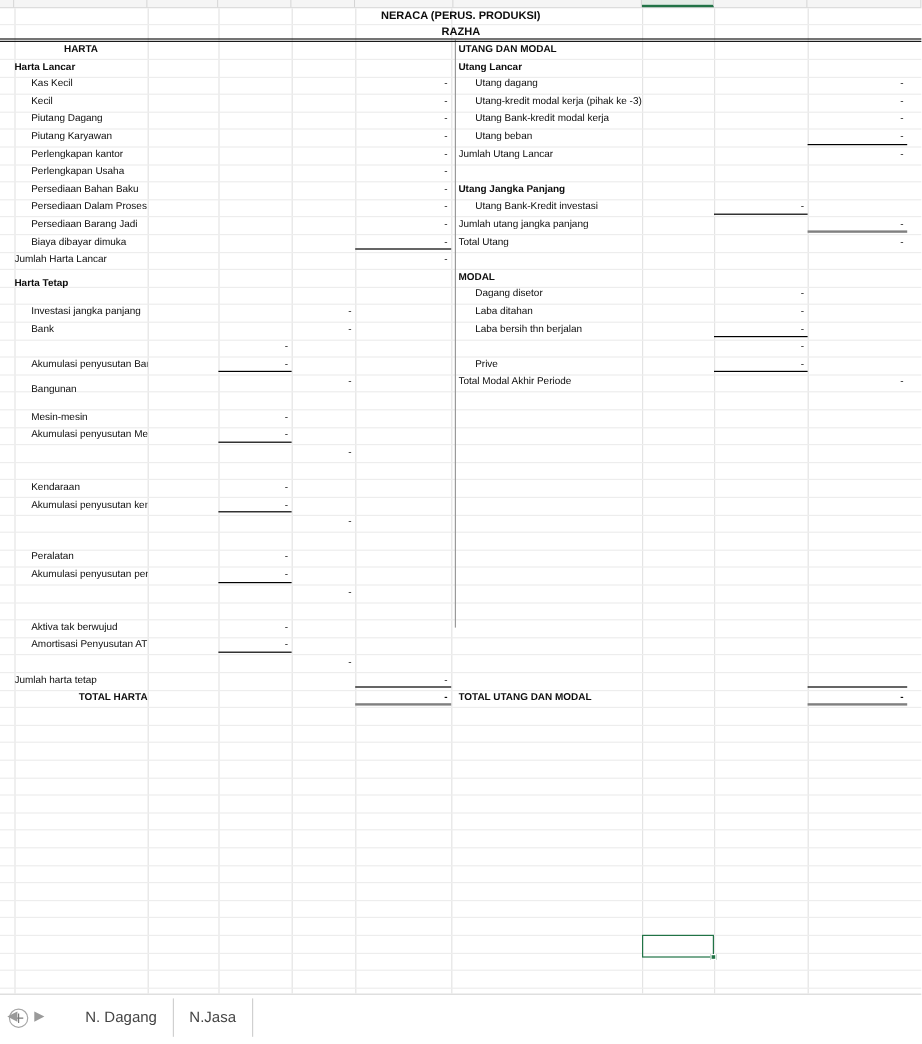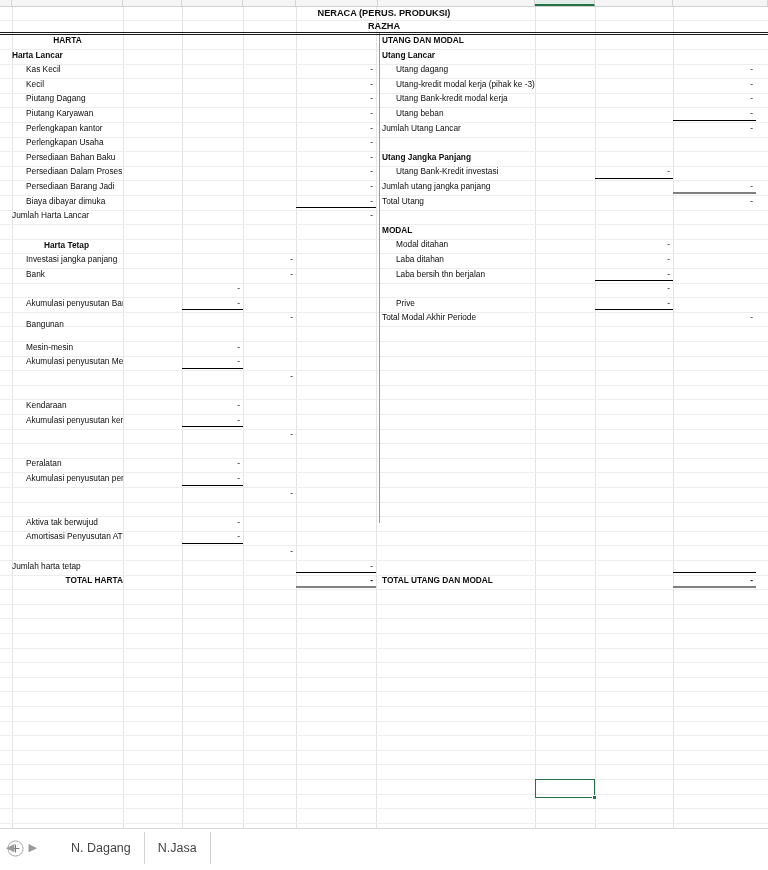--- a/index.html
+++ b/index.html
@@ -203,21 +203,21 @@
         <div class="cell" style="left:26px;top:142.8px;width:97px;">Persediaan Bahan Baku</div>
         <div class="cell r" style="left:296px;top:142.8px;width:80px;">-</div>
         <div class="cell" style="left:26px;top:157.4px;width:97px;">Persediaan Dalam Proses</div>
         <div class="cell r" style="left:296px;top:157.4px;width:80px;">-</div>
         <div class="cell" style="left:26px;top:172.0px;width:97px;">Persediaan Barang Jadi</div>
         <div class="cell r" style="left:296px;top:172.0px;width:80px;">-</div>
         <div class="cell" style="left:26px;top:186.6px;width:97px;">Biaya dibayar dimuka</div>
         <div class="cell r bb" style="left:296px;top:186.6px;width:80px;">-</div>
         <div class="cell" style="left:12px;top:201.2px;width:111px;">Jumlah Harta Lancar</div>
         <div class="cell r" style="left:296px;top:201.2px;width:80px;">-</div>
-        <div class="cell b" style="left:12px;top:231px;width:111px;padding-left:32px;">Harta Tetap</div>
+        <div class="cell b" style="left:12px;top:221px;width:111px;">Harta Tetap</div>
         <div class="cell" style="left:26px;top:245.0px;width:97px;">Investasi jangka panjang</div>
         <div class="cell r" style="left:243px;top:245.0px;width:53px;">-</div>
         <div class="cell" style="left:26px;top:259.6px;width:97px;">Bank</div>
         <div class="cell r" style="left:243px;top:259.6px;width:53px;">-</div>
         <div class="cell" style="left:26px;top:282px;width:97px;margin-top:28px;">Bangunan</div>
         <div class="cell r" style="left:182px;top:274.2px;width:61px;">-</div>
         <div class="cell" style="left:26px;top:288.8px;width:97px;">Akumulasi penyusutan Bangunan</div>
         <div class="cell r bb" style="left:182px;top:288.8px;width:61px;">-</div>
         <div class="cell r" style="left:243px;top:303.4px;width:53px;">-</div>
         <div class="cell" style="left:26px;top:332.6px;width:97px;">Mesin-mesin</div>
@@ -257,21 +257,21 @@
         <div class="cell" style="left:382px;top:113.6px;width:153px;">Jumlah Utang Lancar</div>
         <div class="cell r" style="left:673px;top:113.6px;width:83px;">-</div>
         <div class="cell b" style="left:382px;top:142.8px;width:153px;">Utang Jangka Panjang</div>
         <div class="cell" style="left:396px;top:157.4px;width:139px;">Utang Bank-Kredit investasi</div>
         <div class="cell r bb" style="left:595px;top:157.4px;width:78px;">-</div>
         <div class="cell" style="left:382px;top:172.0px;width:153px;">Jumlah utang jangka panjang</div>
         <div class="cell r bb-thick" style="left:673px;top:172.0px;width:83px;">-</div>
         <div class="cell" style="left:382px;top:186.6px;width:153px;">Total Utang</div>
         <div class="cell r" style="left:673px;top:186.6px;width:83px;">-</div>
         <div class="cell b" style="left:382px;top:215.8px;width:153px;">MODAL</div>
-        <div class="cell" style="left:396px;top:230.4px;width:139px;">Modal ditahan</div>
+        <div class="cell" style="left:396px;top:230.4px;width:139px;">Dagang disetor</div>
         <div class="cell r" style="left:595px;top:230.4px;width:78px;">-</div>
         <div class="cell" style="left:396px;top:245.0px;width:139px;">Laba ditahan</div>
         <div class="cell r" style="left:595px;top:245.0px;width:78px;">-</div>
         <div class="cell" style="left:396px;top:259.6px;width:139px;">Laba bersih thn berjalan</div>
         <div class="cell r bb" style="left:595px;top:259.6px;width:78px;">-</div>
         <div class="cell r" style="left:595px;top:274.2px;width:78px;">-</div>
         <div class="cell" style="left:396px;top:288.8px;width:139px;">Prive</div>
         <div class="cell r bb" style="left:595px;top:288.8px;width:78px;">-</div>
         <div class="cell" style="left:382px;top:303.4px;width:153px;">Total Modal Akhir Periode</div>
         <div class="cell r" style="left:673px;top:303.4px;width:83px;">-</div>

